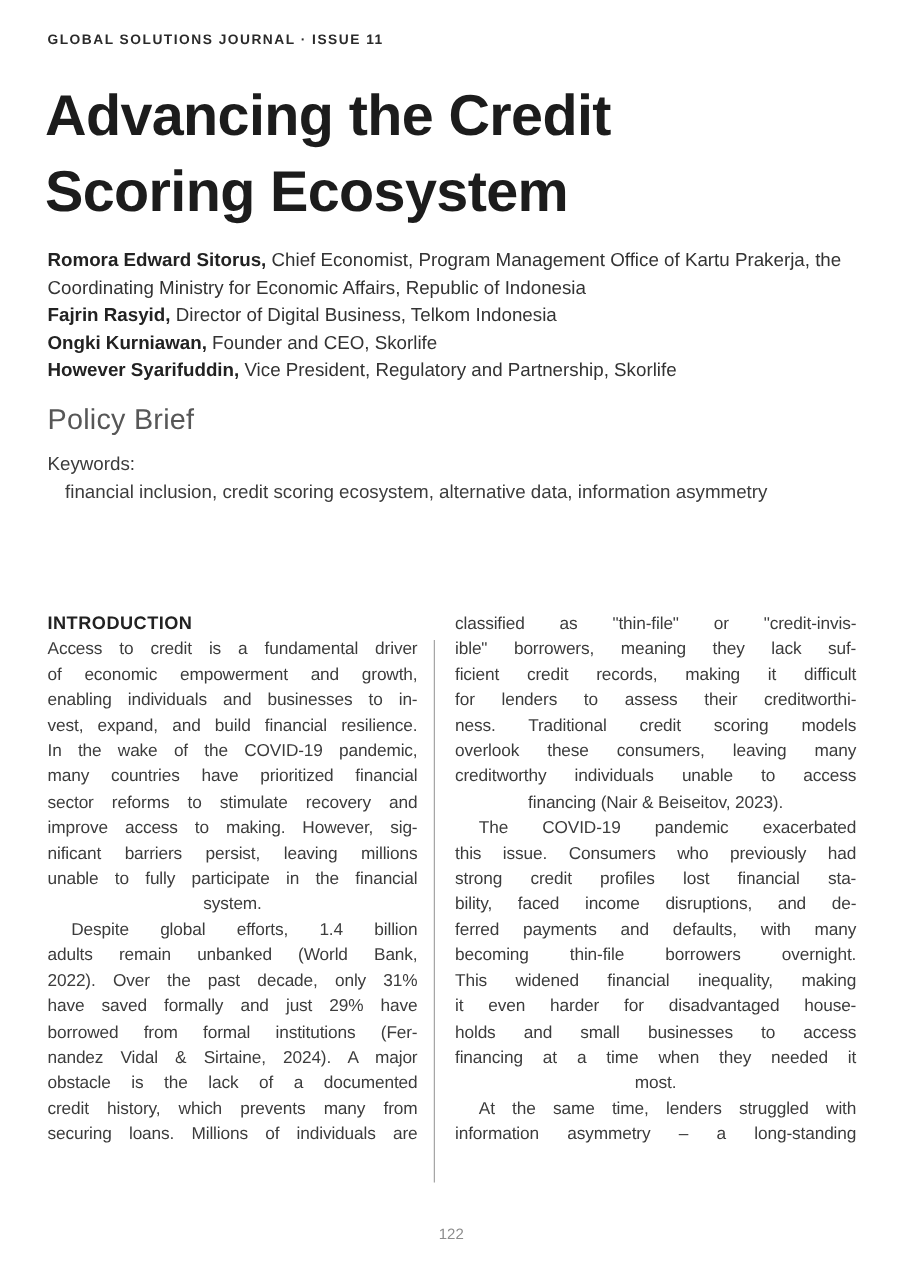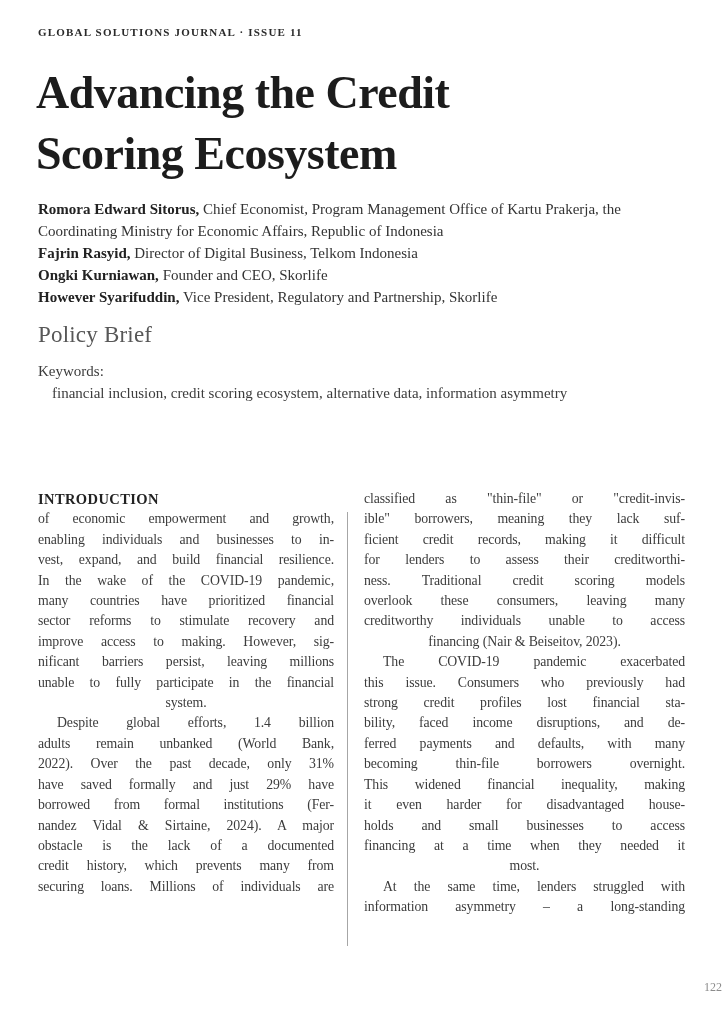--- a/index.html
+++ b/index.html
@@ -1,21 +1,21 @@
 <!DOCTYPE html>
 <html><head>
 <meta charset="utf-8">
 <style>
   html,body{margin:0;padding:0;background:#ffffff;}
   .page{
     position:relative;
     width:722px;
     height:1024px;
     background:#ffffff;
-    font-family:Liberation Serif, serif;
+    font-family:Liberation Sans, sans-serif;
     color:#3c3c3c;
     overflow:hidden;
   }
   .masthead{
     position:absolute;left:38px;top:26px;
     font-size:11px;font-weight:700;letter-spacing:1.2px;color:#2a2a2a;
   }
   .title{
     position:absolute;left:36px;top:62px;
     font-size:46px;font-weight:700;line-height:61px;letter-spacing:-0.5px;
@@ -50,21 +50,21 @@
     background:#a6a6a6;
   }
   .body-heading{
     font-weight:700;color:#222222;letter-spacing:0.4px;font-size:14.5px;
   }
   .body-line{text-align:center;}
   .body-line.just{text-align:justify;text-align-last:justify;}
   .body-line.indent{padding-left:19px;}
   .page-number{
     position:absolute;left:0;top:980px;width:100%;
-    text-align:right;font-size:12px;color:#8c8c8c;
+    text-align:center;font-size:12px;color:#8c8c8c;
   }
 </style>
 </head>
 <body>
 
 <div class="page">
 
   <div class="masthead">GLOBAL SOLUTIONS JOURNAL · ISSUE 11</div>
 
   <div class="title">
@@ -80,20 +80,21 @@
     </div>
 
   <div class="policy-brief">Policy Brief</div>
 
   <div class="keywords-label">Keywords:</div>
 
   <div class="keywords">financial inclusion, credit scoring ecosystem, alternative data, information asymmetry</div>
 
   <div class="col col-left">
       <div class="body-heading">INTRODUCTION</div>
+      <div class="body-line just">Access to credit is a fundamental driver</div>
       <div class="body-line just">of economic empowerment and growth,</div>
       <div class="body-line just">enabling individuals and businesses to in-</div>
       <div class="body-line just">vest, expand, and build financial resilience.</div>
       <div class="body-line just">In the wake of the COVID-19 pandemic,</div>
       <div class="body-line just">many countries have prioritized financial</div>
       <div class="body-line just">sector reforms to stimulate recovery and</div>
       <div class="body-line just">improve access to making. However, sig-</div>
       <div class="body-line just">nificant barriers persist, leaving millions</div>
       <div class="body-line just">unable to fully participate in the financial</div>
       <div class="body-line">system.</div>

